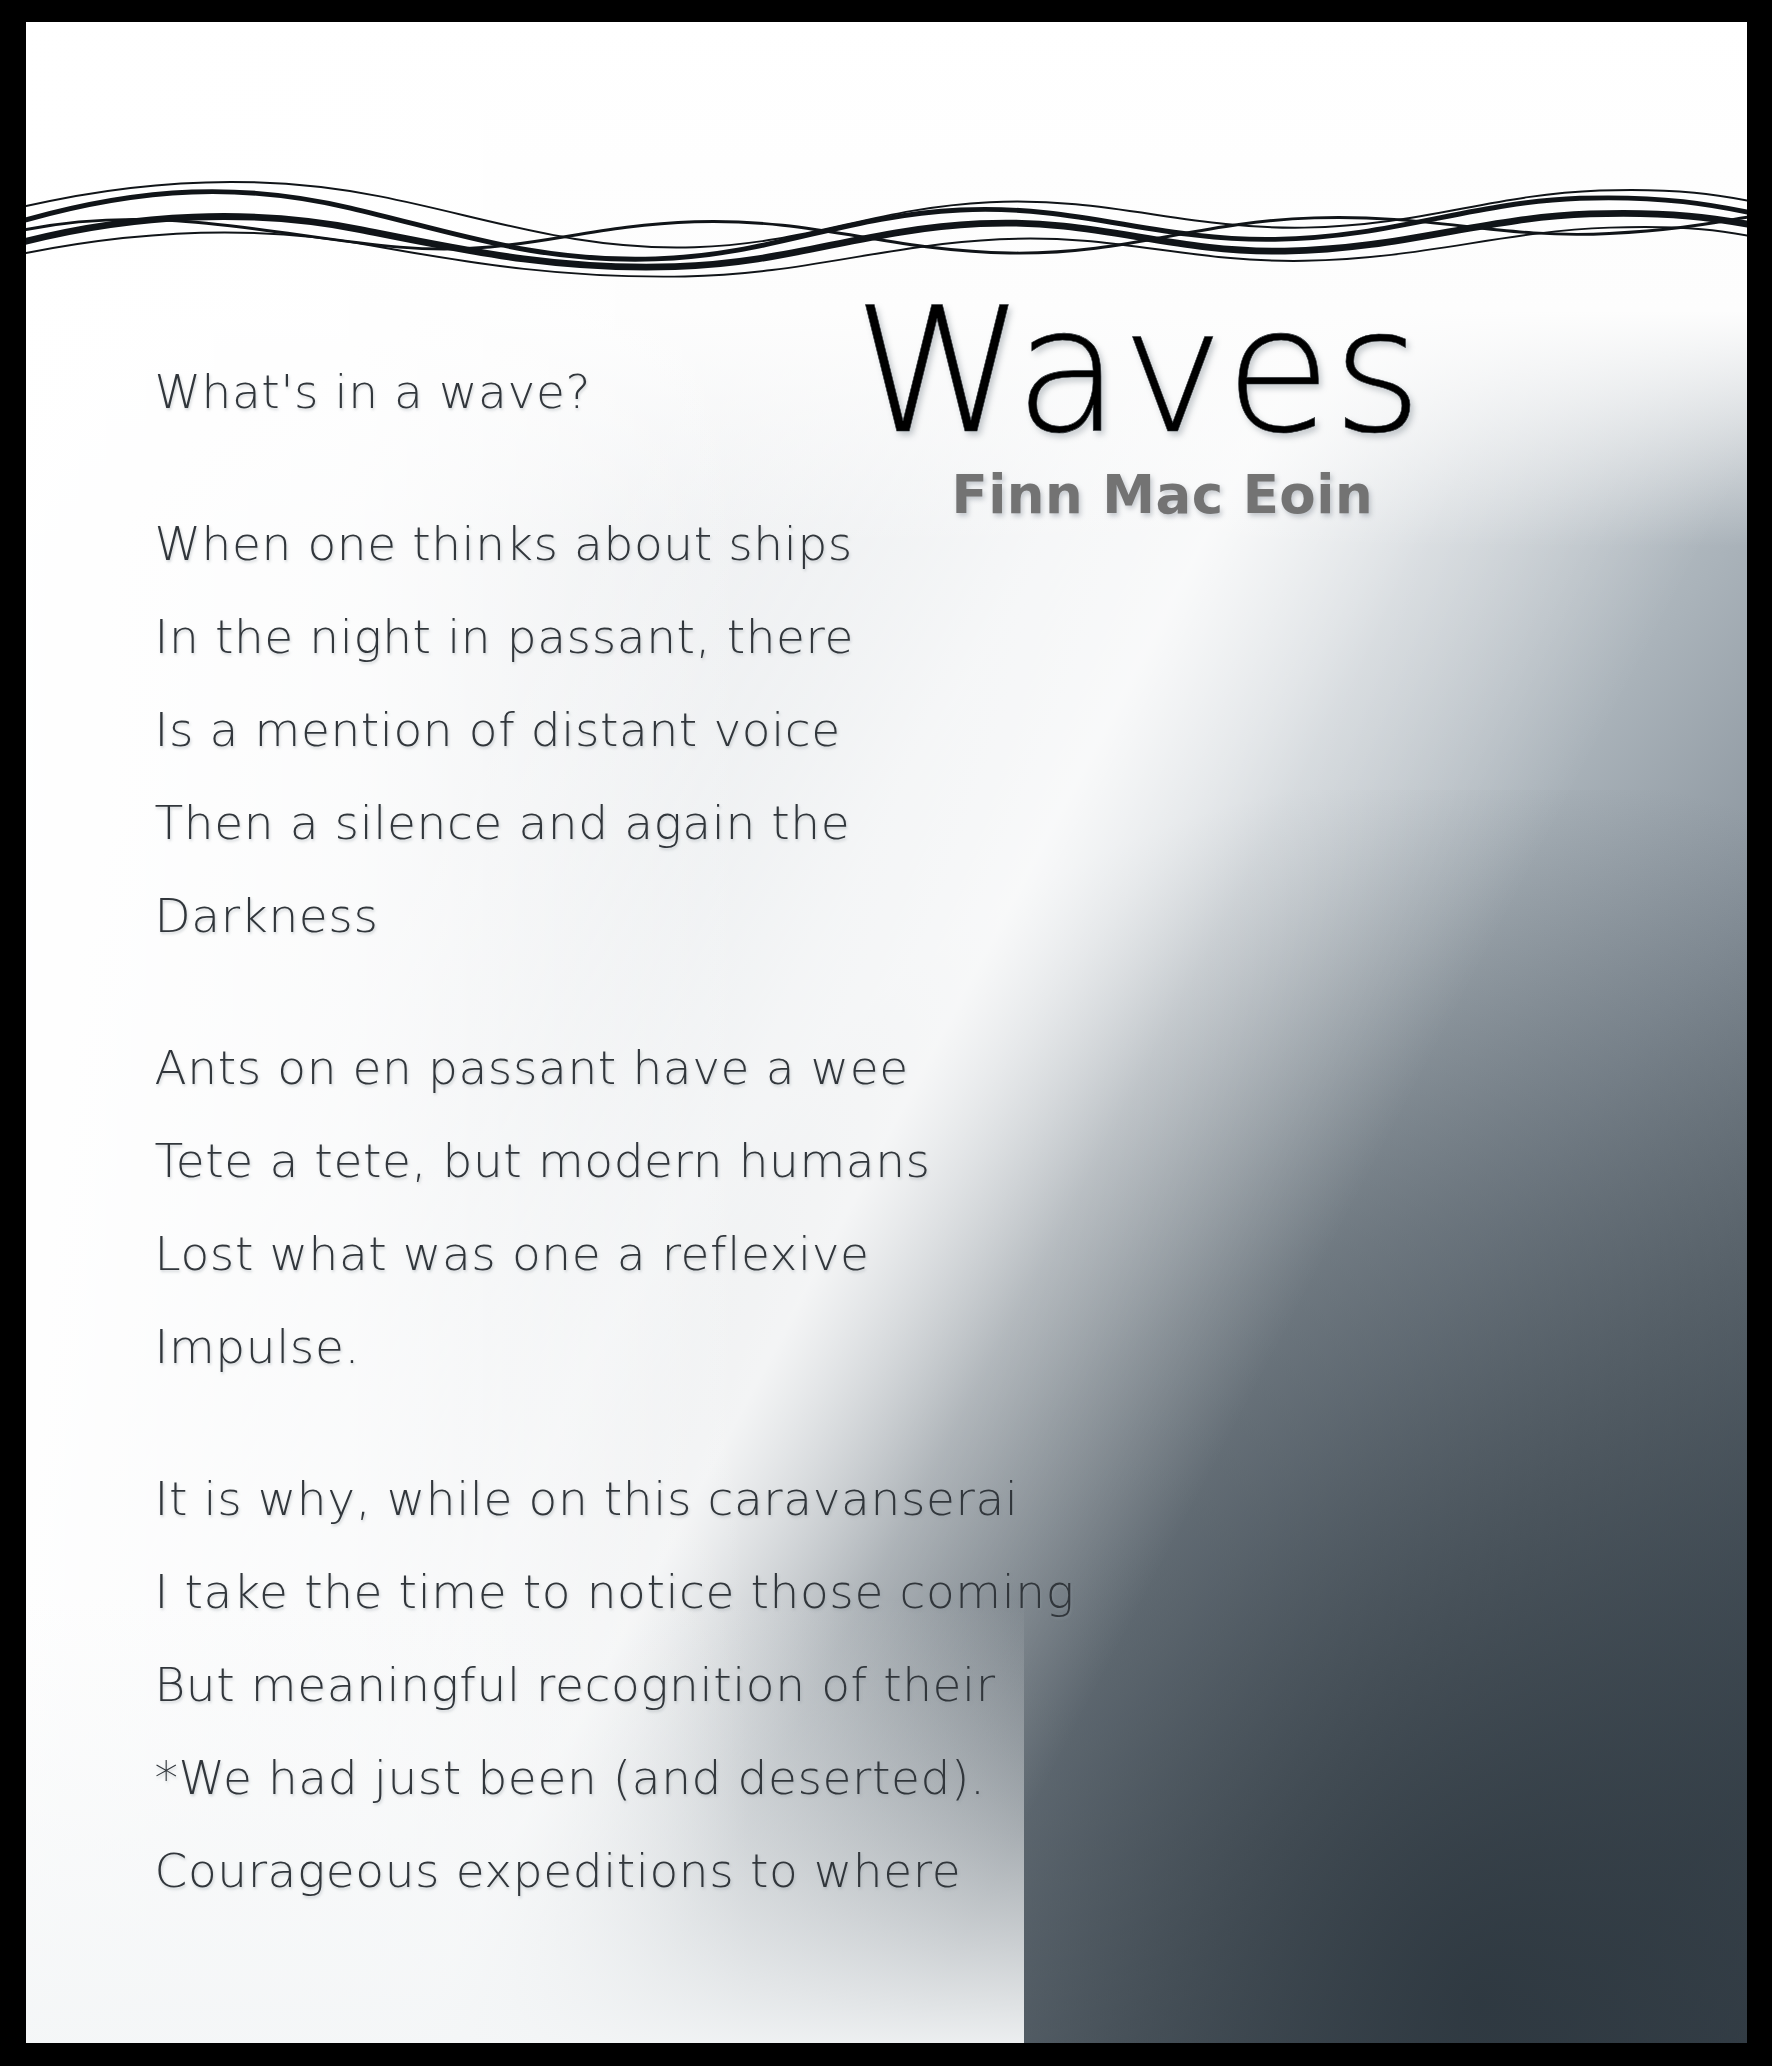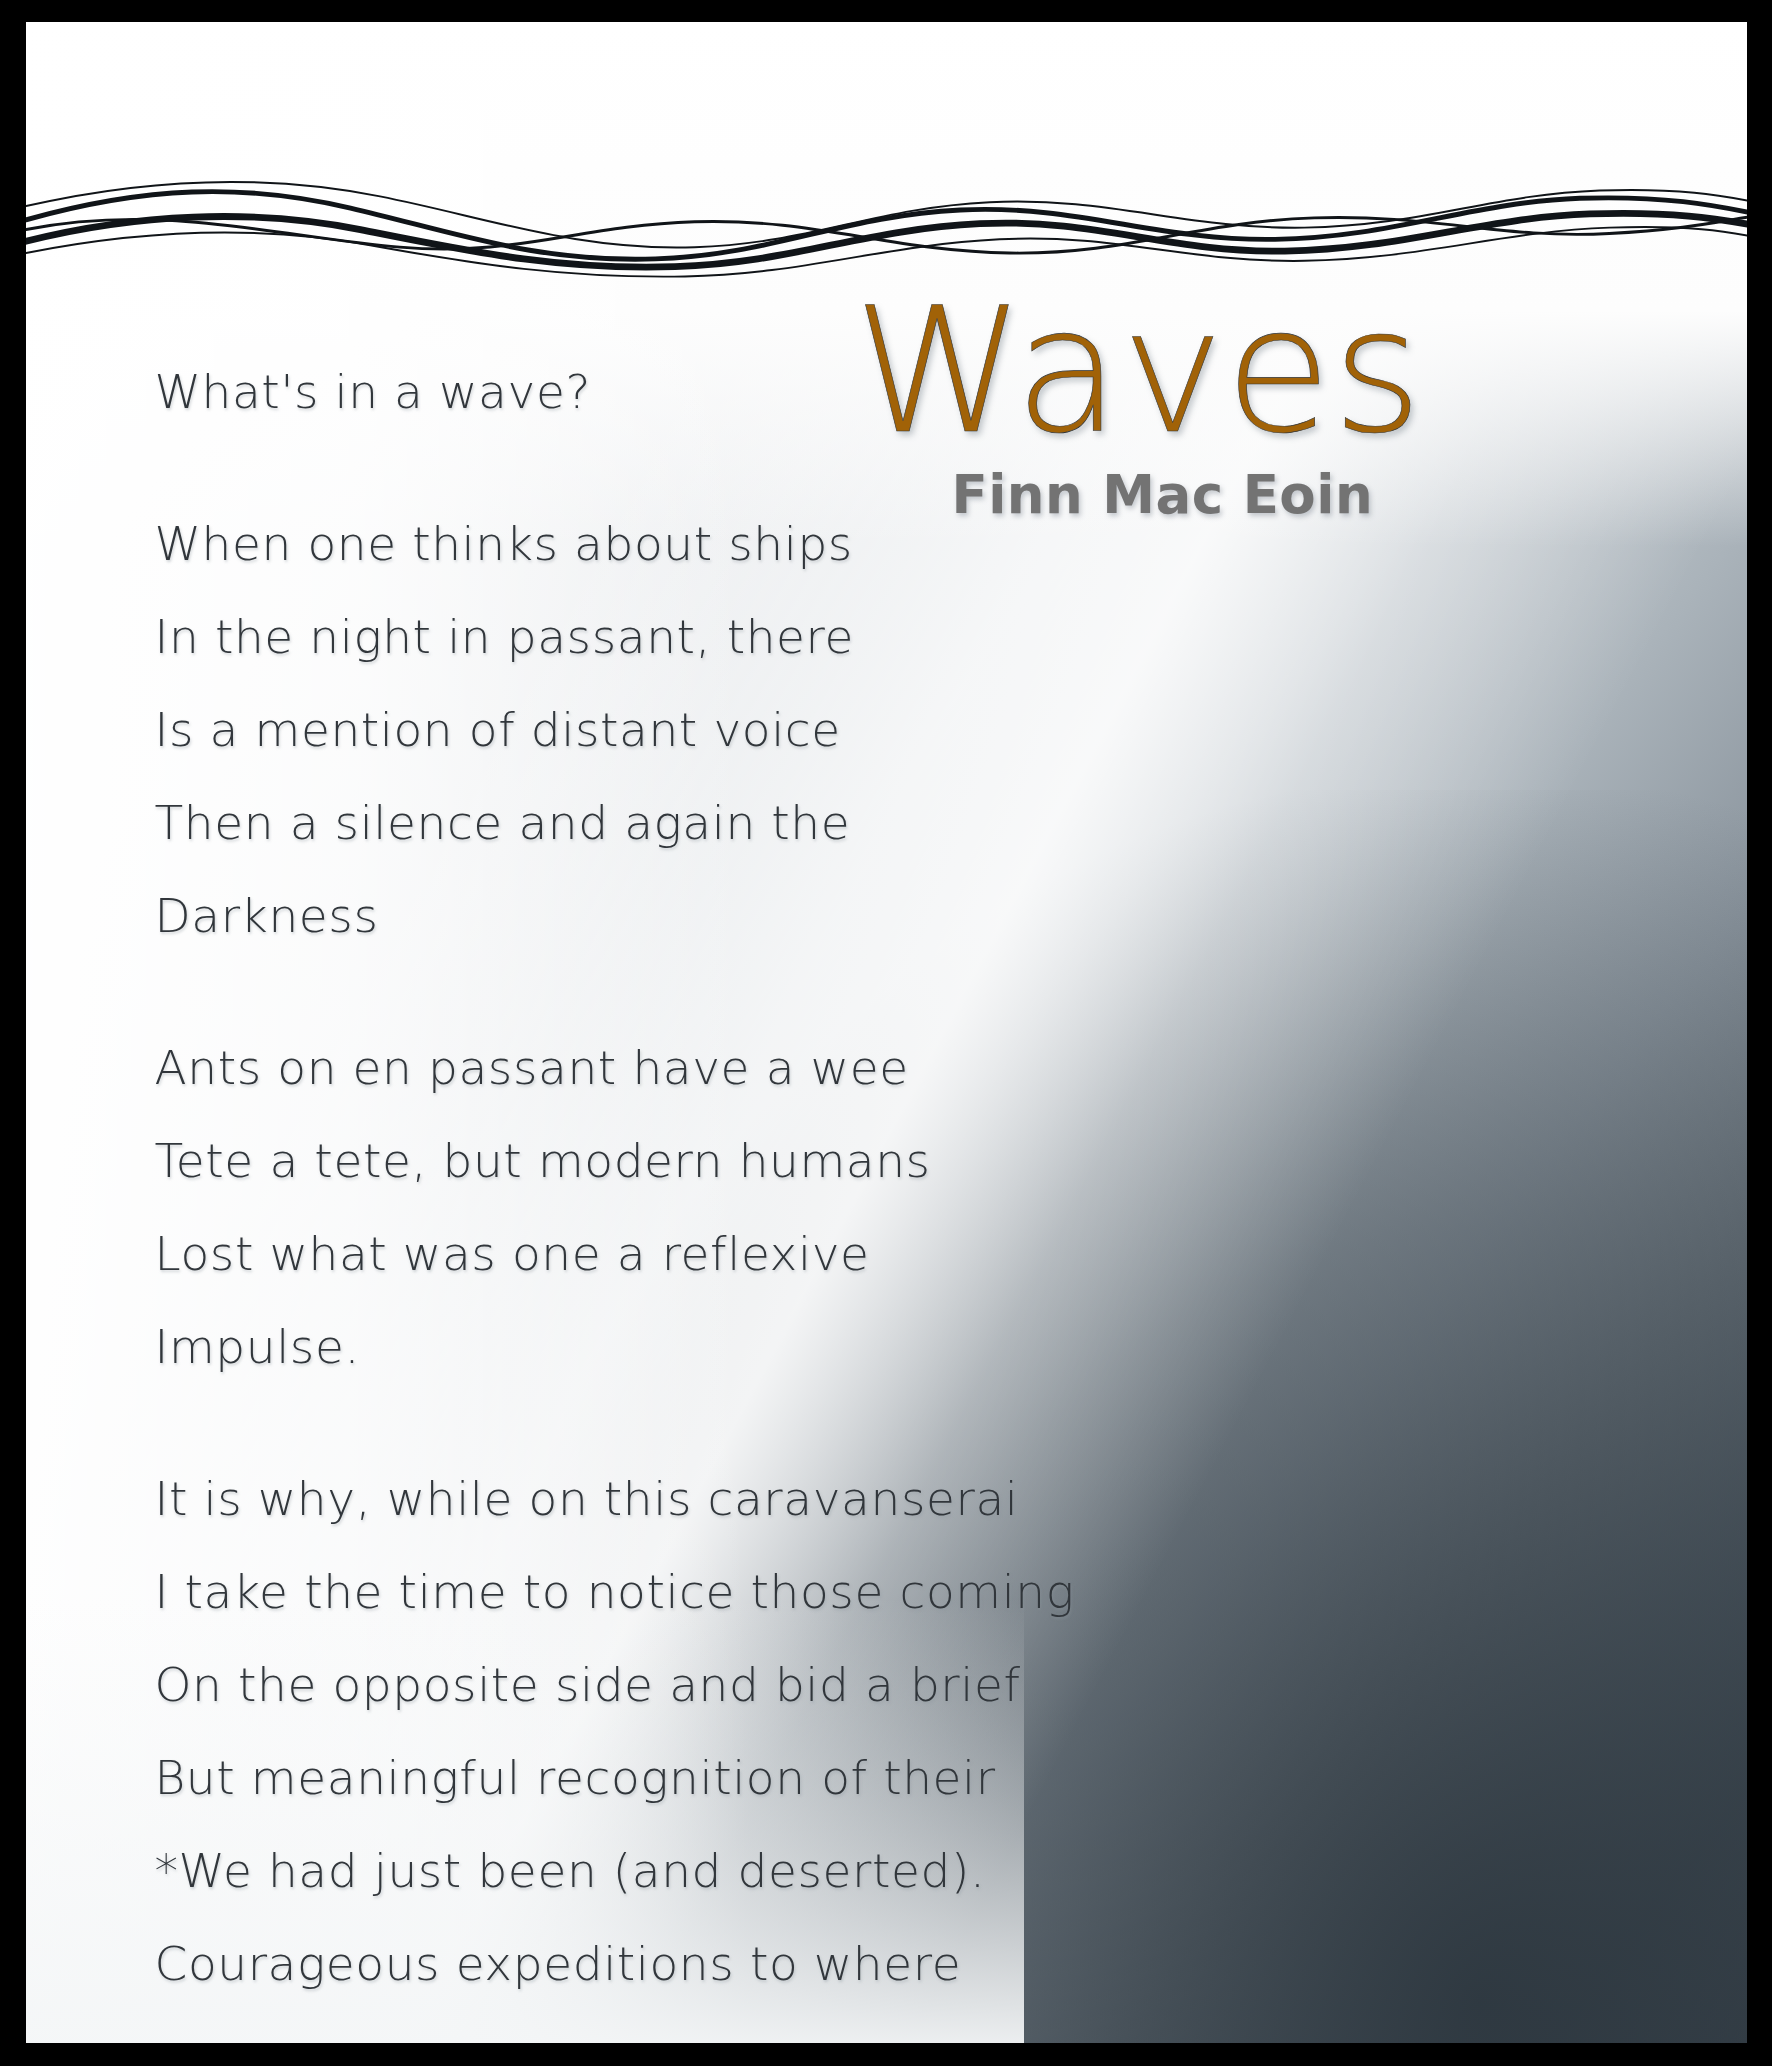--- a/index.html
+++ b/index.html
@@ -114,21 +114,21 @@
     top: 270px;
     width: 804px;
     text-align: left;
   }
   .doc-title {
     font-family: "DejaVu Sans", sans-serif;
     font-weight: 300;
     font-size: 173px;
     line-height: 0.92;
     letter-spacing: 1px;
-    color: #a16207;
+    color: #000000;
     margin: 0;
     text-shadow: 2.9px 3.9px 5.9px rgba(120,130,140,0.45);
     -webkit-text-stroke: 0.6px #2e3338;
   }
   .doc-author {
     font-family: "DejaVu Sans", sans-serif;
     font-weight: 700;
     font-size: 53px;
     color: #737373;
     margin: 13.7px 0 0 98px;
@@ -207,21 +207,20 @@
       <div class="stanza">
         <div class="line">Ants on en passant have a wee</div>
         <div class="line">Tete a tete, but modern humans</div>
         <div class="line">Lost what was one a reflexive</div>
         <div class="line">Impulse.</div>
       </div>
 
       <div class="stanza">
         <div class="line">It is why, while on this caravanserai</div>
         <div class="line">I take the time to notice those coming</div>
-        <div class="line">On the opposite side and bid a brief</div>
         <div class="line">But meaningful recognition of their</div>
         <div class="line">*We had just been (and deserted).</div>
         <div class="line">Courageous expeditions to where</div>
       </div>
 
     </div>
 
   </div>
 </div>
 

